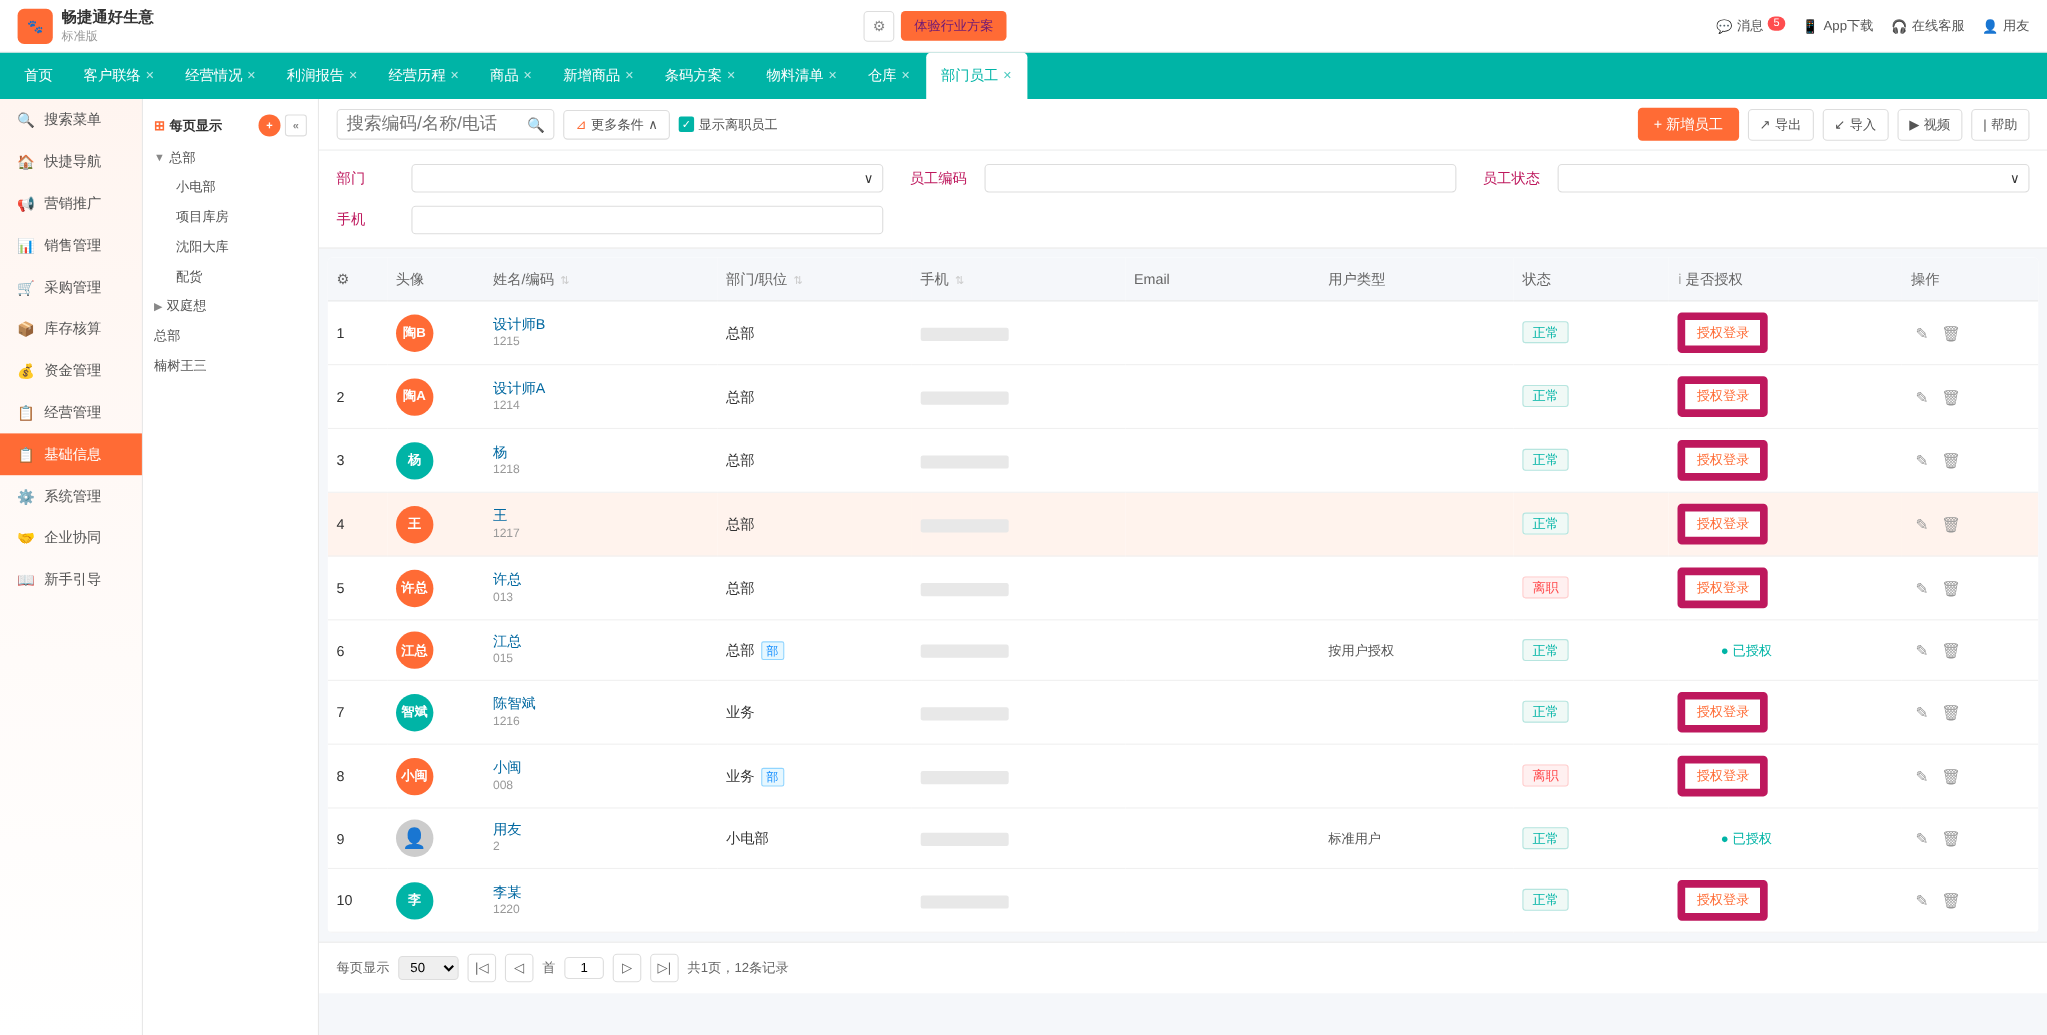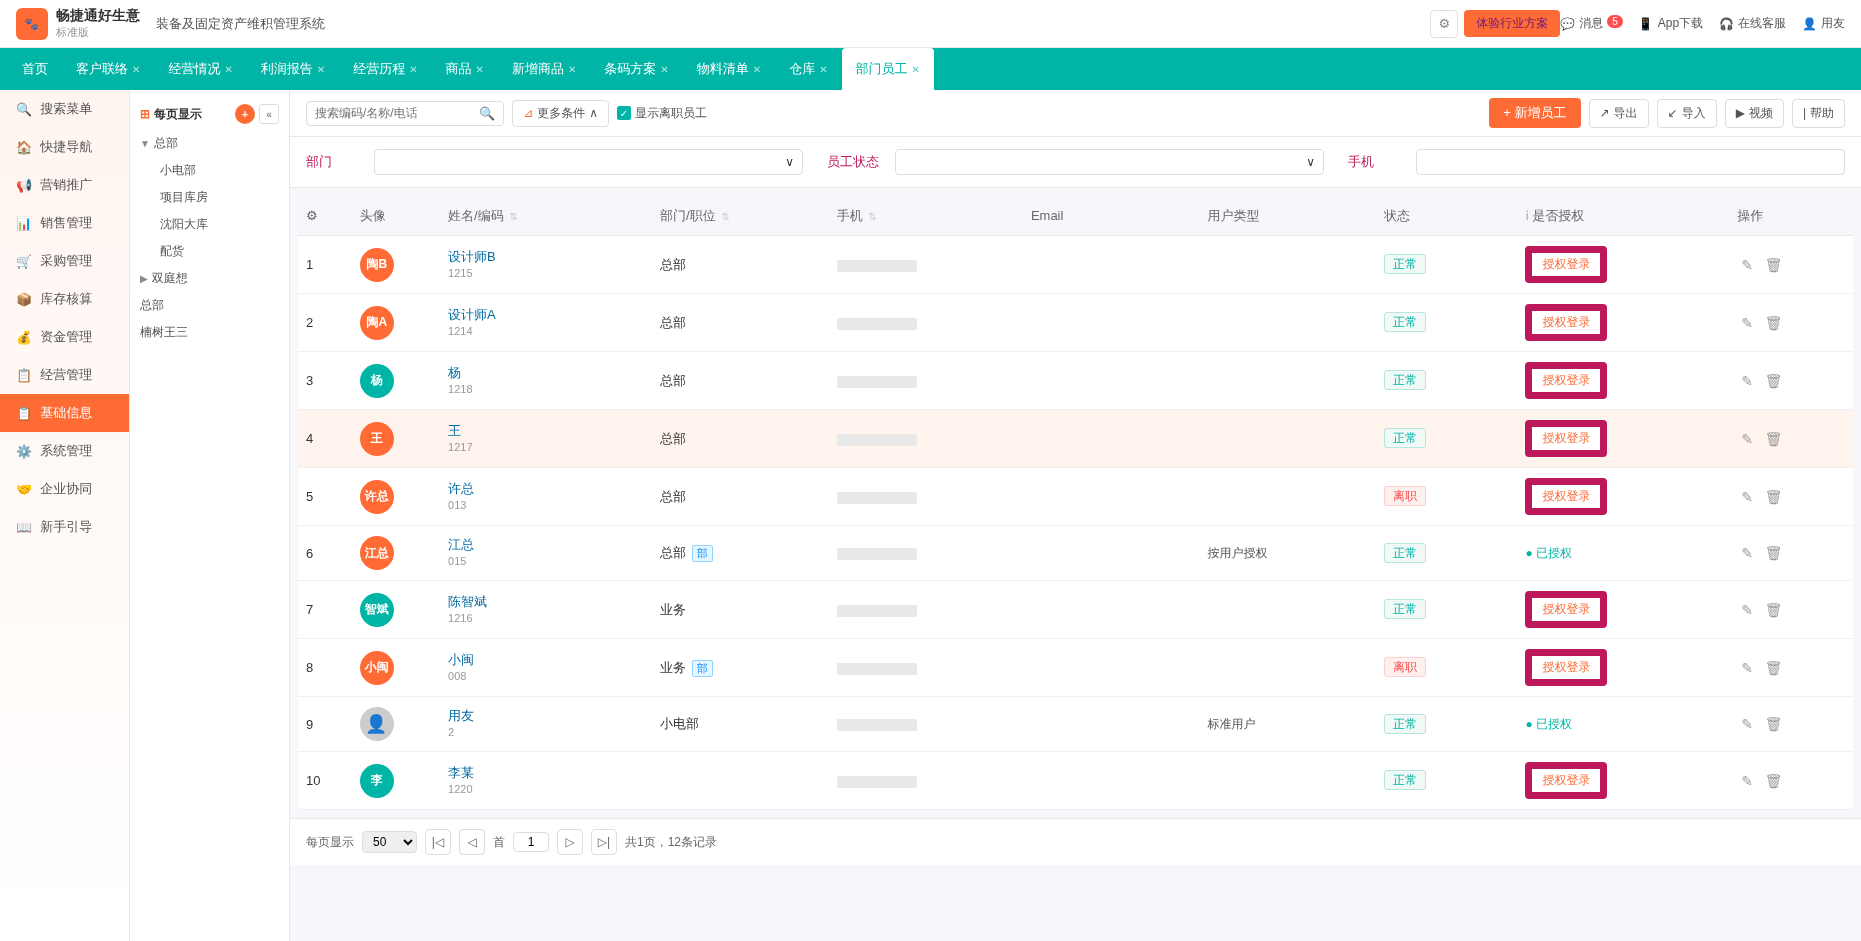--- a/index.html
+++ b/index.html
@@ -177,21 +177,21 @@
       gap: 8px;
       border-bottom: 1px solid #e8e8e8;
     }
     .search-box {
       display: flex; align-items: center;
       border: 1px solid #ddd; border-radius: 4px;
       padding: 4px 8px; gap: 4px;
       background: #fff;
     }
     .search-box input {
-      border: none; outline: none; font-size: 12px; width: 160px;
+      border: none; outline: none; font-size: 16px; width: 160px;
     }
     .filter-btn {
       display: flex; align-items: center; gap: 4px;
       padding: 4px 10px;
       border: 1px solid #ddd; border-radius: 4px;
       background: #fff;
       font-size: 12px; color: #555;
       cursor: pointer;
     }
     .filter-btn .orange { color: #ff6b35; }
@@ -320,21 +320,21 @@
       border: 7px solid #be185d;
       color: #ff6b35;
       background: #fff;
       border-radius: 4px;
       padding: 3px 10px;
       font-size: 12px;
       cursor: pointer;
     }
     .auth-granted {
       color: #00b4a6; font-size: 12px;
-      display: flex; align-items: center; gap: 2px;
+      display: flex; align-items: center; gap: 2px; margin-left: 39px;
     }
     .user-type-label { font-size: 12px; color: #555; }
 
     .op-btn {
       background: none; border: none; cursor: pointer;
       color: #999; font-size: 14px; padding: 2px 4px;
     }
 
     
     .tag-dept {
@@ -398,21 +398,20 @@
 <body>
 
 <div class="top-header">
   <div class="logo-area">
     <div class="logo-icon">🐾</div>
     <div>
       <div class="logo-text">畅捷通好生意</div>
       <div class="logo-sub">标准版</div>
     </div>
   </div>
-  <div class="system-title">装备及固定资产维积管理系统</div>
   <div style="display:flex;align-items:center;gap:6px;">
     <div class="gear-btn">⚙</div>
     <button class="experience-btn">体验行业方案</button>
   </div>
   <div class="top-actions">
     <div class="top-action-item">
       <span>💬</span>
       <span>消息</span>
       <span class="badge">5</span>
     </div>
@@ -574,20 +573,24 @@
         </div>
       </div>
 
       <div class="filter-panel">
         <div class="filter-row">
           <span class="filter-label">部门</span>
           <div class="filter-select">
             <span></span>
             <span>∨</span>
           </div>
+        </div>
+        <div class="filter-row">
+          <span class="filter-label">员工编码</span>
+          <input class="filter-input" style="">
         </div>
         <div class="filter-row">
           <span class="filter-label">员工状态</span>
           <div class="filter-select">
             <span></span>
             <span>∨</span>
           </div>
         </div>
         <div class="filter-row">
           <span class="filter-label">手机</span>

